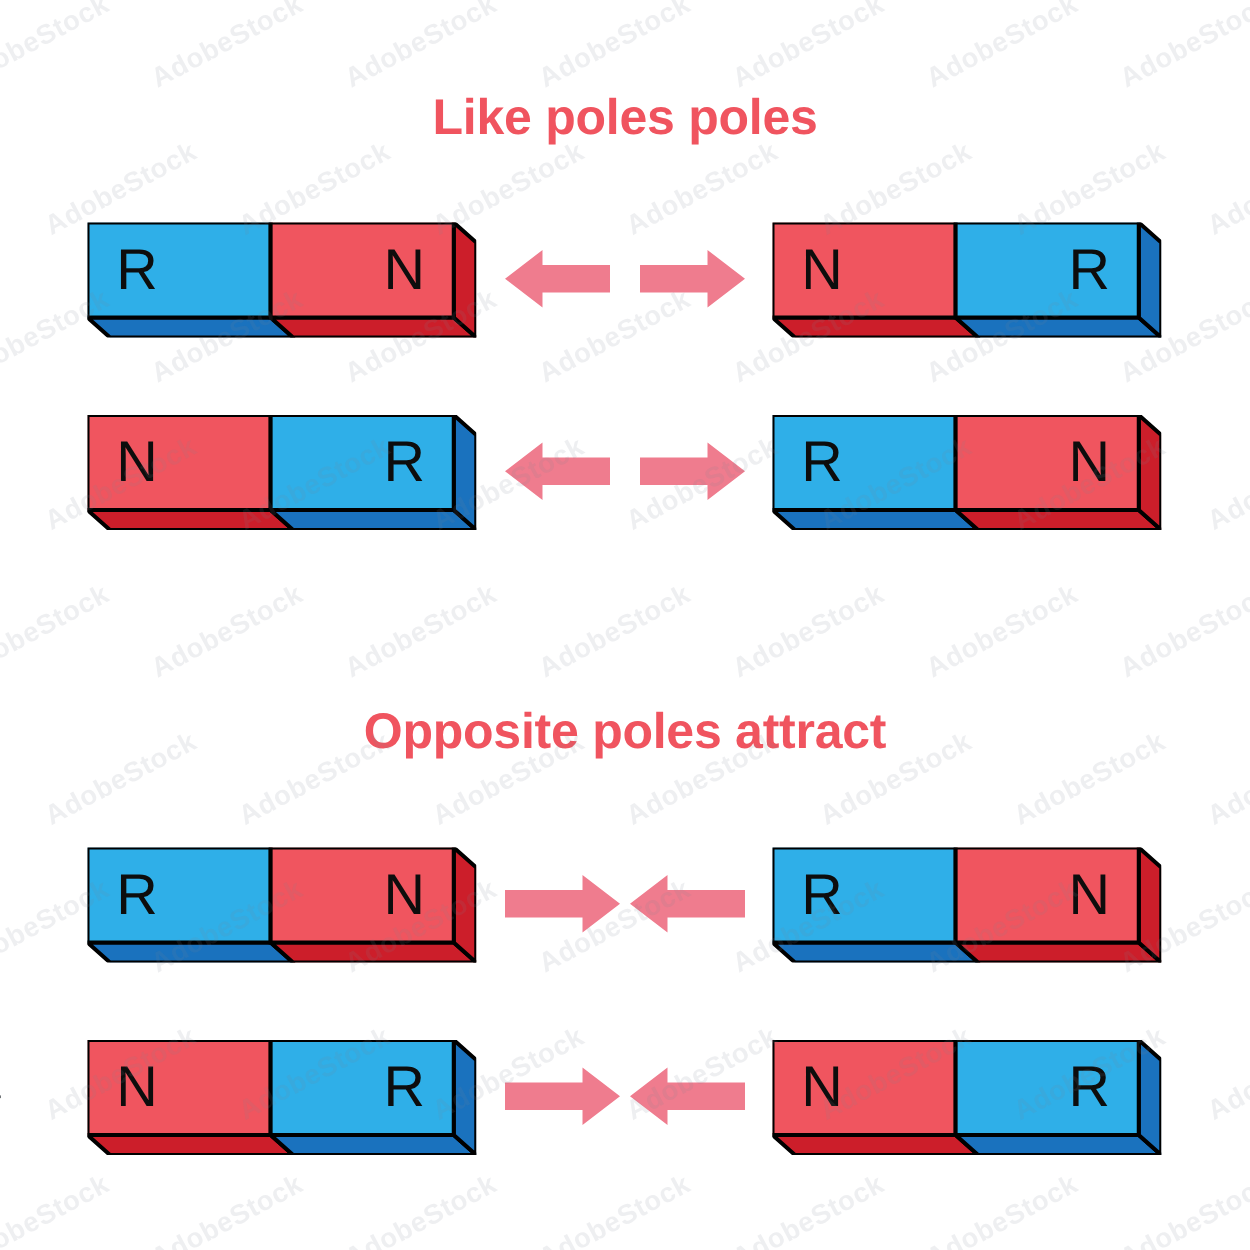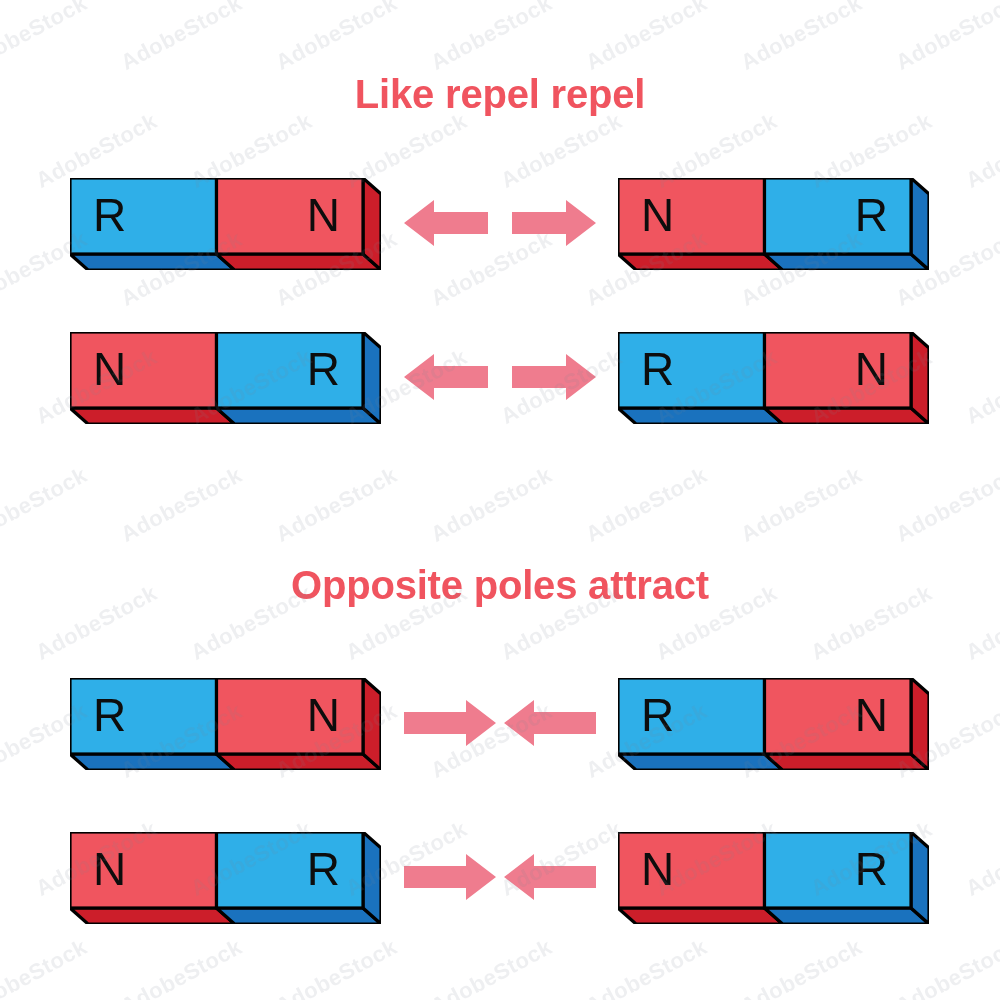--- a/index.html
+++ b/index.html
@@ -167,21 +167,21 @@
     <div class="wm-word" style="left: 115px; top: 964px;">AdobeStock</div>
     <div class="wm-word" style="left: 270px; top: 964px;">AdobeStock</div>
     <div class="wm-word" style="left: 425px; top: 964px;">AdobeStock</div>
     <div class="wm-word" style="left: 580px; top: 964px;">AdobeStock</div>
     <div class="wm-word" style="left: 735px; top: 964px;">AdobeStock</div>
     <div class="wm-word" style="left: 890px; top: 964px;">AdobeStock</div>
   </div>
 
 <div id="watermark-sidebar">Adobe Stock | #686903557</div>
 
-<div id="title-repel" class="section-title" style="color: rgb(240, 84, 95);">Like repel repel</div>
+<div id="title-repel" class="section-title" style="color: rgb(240, 84, 95);">Like poles poles</div>
 
 <div id="row-repel-1" class="magnet-row">
   <div class="magnet left">
       <svg viewBox="0 0 311 92">
         <path d="M 6 95 L 313 95" stroke="rgba(0,0,0,0.18)" stroke-width="3" fill="none"></path>
         <path d="M 0 76 L 146.5 76 L 164.5 92 L 18 92 Z" fill="#1A72BE" stroke="#000000" stroke-width="3.2" stroke-linejoin="round"></path>
         <path d="M 146.5 76 L 293 76 L 311 92 L 164.5 92 Z" fill="#CC1E2A" stroke="#000000" stroke-width="3.2" stroke-linejoin="round"></path>
         <path d="M 293 0 L 311 16 L 311 92 L 293 76 Z" fill="#CC1E2A" stroke="#000000" stroke-width="3.2" stroke-linejoin="round"></path>
         <path d="M 0 0 L 293 0 L 311 16 L 18 16 Z" fill="none" stroke="none"></path>
         <rect x="0" y="0" width="146.5" height="76" fill="#2FAFE8" stroke="#000000" stroke-width="3.2"></rect>

